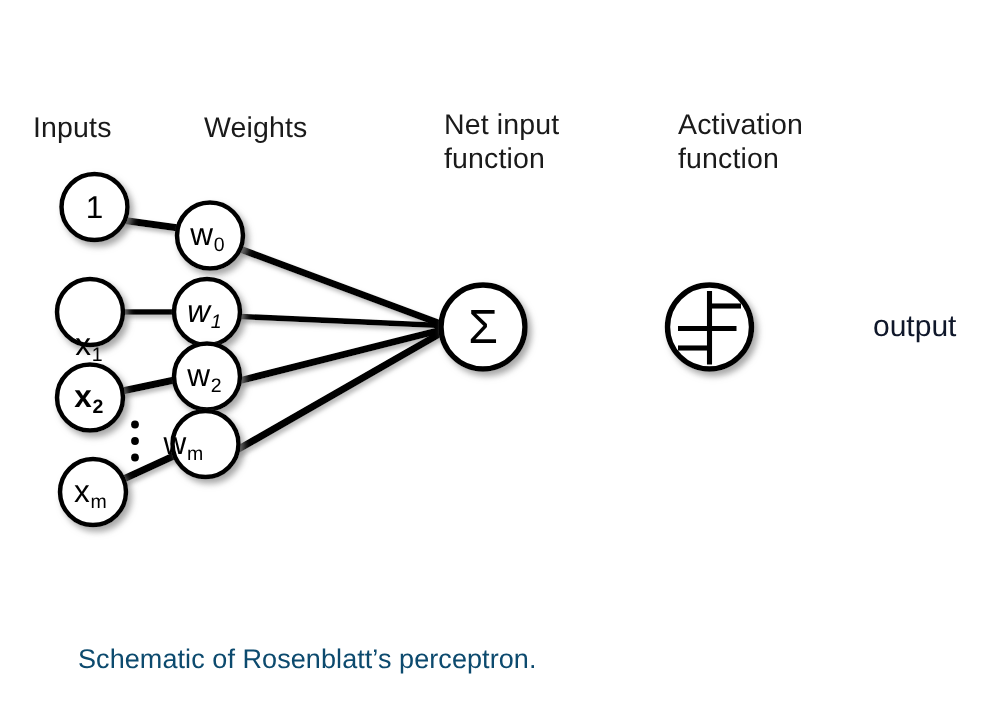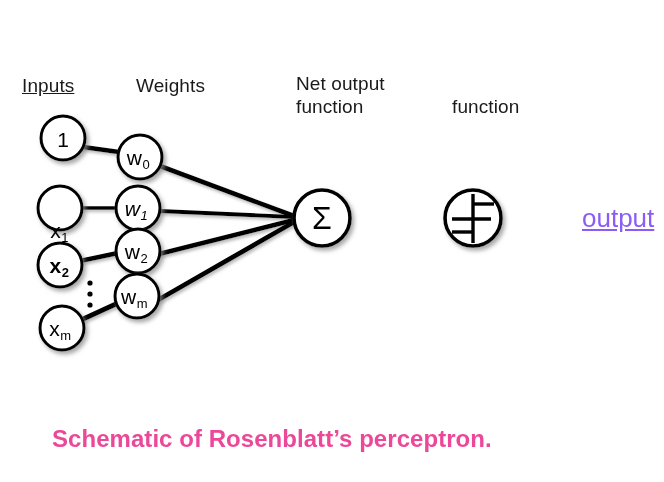--- a/index.html
+++ b/index.html
@@ -25,21 +25,21 @@
   }
 
   .col-header {
     position: absolute;
     font-size: 19px;
     line-height: 23px;
     color: #1a1a1a;
     white-space: pre;
     letter-spacing: 0.1px;
   }
-  #hdr-inputs  { left: 22px;  top: 74px; text-decoration: underline; }
+  #hdr-inputs  { left: 22px;  top: 74px; }
   #hdr-weights { left: 136px; top: 74px; }
   #hdr-net     { left: 296px; top: 72px; }
   #hdr-act     { left: 452px; top: 72px; }
 
   .node-label {
     position: absolute;
     font-size: 21px;
     line-height: 21px;
     color: #000;
     white-space: nowrap;
@@ -52,35 +52,34 @@
     vertical-align: baseline;
     position: relative;
     top: 4px;
     left: 0.5px;
   }
 
   #output-label {
     position: absolute;
     left: 582px;
     top: 206px;
-    font-size: 26px;
+    font-size: 20px;
     line-height: 24px;
-    color: #8b5cf6;
+    color: #0f172a;
     white-space: pre;
-    text-decoration: underline;
   }
 
   #caption {
     position: absolute;
     left: 52px;
     top: 427px;
-    font-size: 24px;
+    font-size: 18px;
     line-height: 24px;
-    font-weight: bold;
-    color: #ec4899;
+    font-weight: normal;
+    color: #0c4a6e;
     white-space: pre;
     letter-spacing: 0.05px;
   }
 </style>
 </head>
 <body>
 
 <svg id="canvas" viewBox="0 0 664 482" xmlns="http://www.w3.org/2000/svg">
   <defs>
     <filter id="nodeShadow" x="-60%" y="-60%" width="240%" height="240%">
@@ -144,36 +143,36 @@
   <g stroke="#000" stroke-width="3.4" stroke-linecap="butt" fill="none">
     <line x1="473" y1="194" x2="473" y2="243"></line>
     <line x1="473" y1="204" x2="494" y2="204"></line>
     <line x1="452" y1="219" x2="491" y2="219"></line>
     <line x1="452" y1="232" x2="473" y2="232"></line>
   </g>
 </svg>
 
 <div class="col-header" id="hdr-inputs">Inputs</div>
 <div class="col-header" id="hdr-weights">Weights</div>
-<div class="col-header" id="hdr-net"><span>Net output</span><br><span>function</span></div>
-<div class="col-header" id="hdr-act"><br><span>function</span></div>
+<div class="col-header" id="hdr-net"><span>Net input</span><br><span>function</span></div>
+<div class="col-header" id="hdr-act"><span>Activation</span><br><span>function</span></div>
 
 <div class="node-label" style="left:63px; top:139px;"><span>1</span></div>
 
 <div class="node-label" style="left:59px; top:208px;margin-top:22px;"><span>x</span><sub>1</sub></div>
 
 <div class="node-label" style="left:59px; top:265px;font-weight:bold;"><span>x</span><sub>2</sub></div>
 
 <div class="node-label" style="left:60px; top:328px;"><span>x</span><sub>m</sub></div>
 
 <div class="node-label" style="left:138px; top:157px;"><span>w</span><sub>0</sub></div>
 
 <div class="node-label" style="left:136px; top:208px;font-style:italic;"><span>w</span><sub>1</sub></div>
 
 <div class="node-label" style="left:136px; top:251px;"><span>w</span><sub>2</sub></div>
 
-<div class="node-label" style="left:134px; top:296px;"><span>w</span><sub>m</sub></div>
+<div class="node-label" style="left:122px; top:296px;"><span>w</span><sub>m</sub></div>
 
 <div class="node-label" style="left:322px; top:218px; font-size:32px;">Σ</div>
 
 <div id="output-label">output</div>
 
 <div id="caption">Schematic of Rosenblatt’s perceptron.</div>
 
 </body></html>

